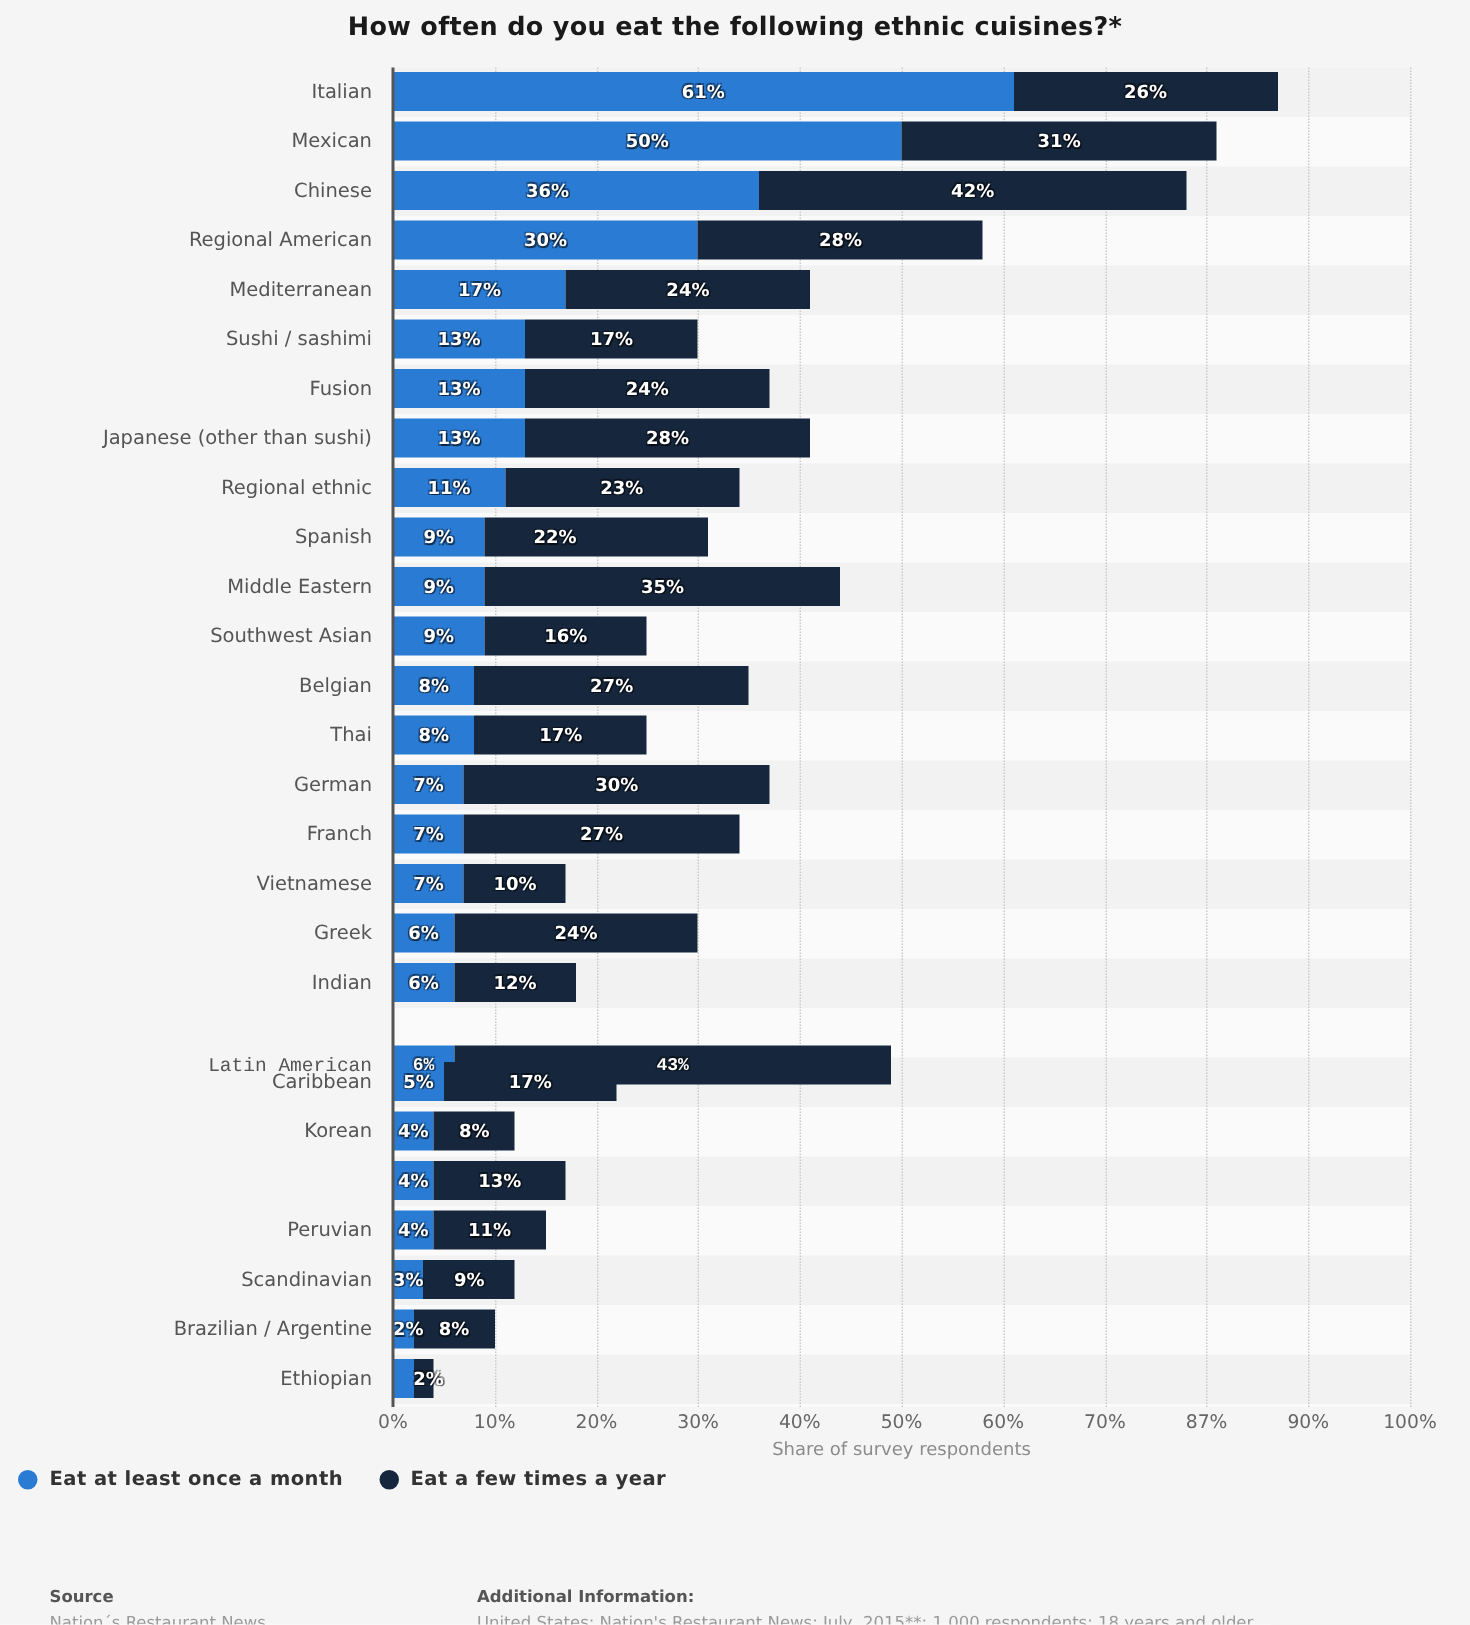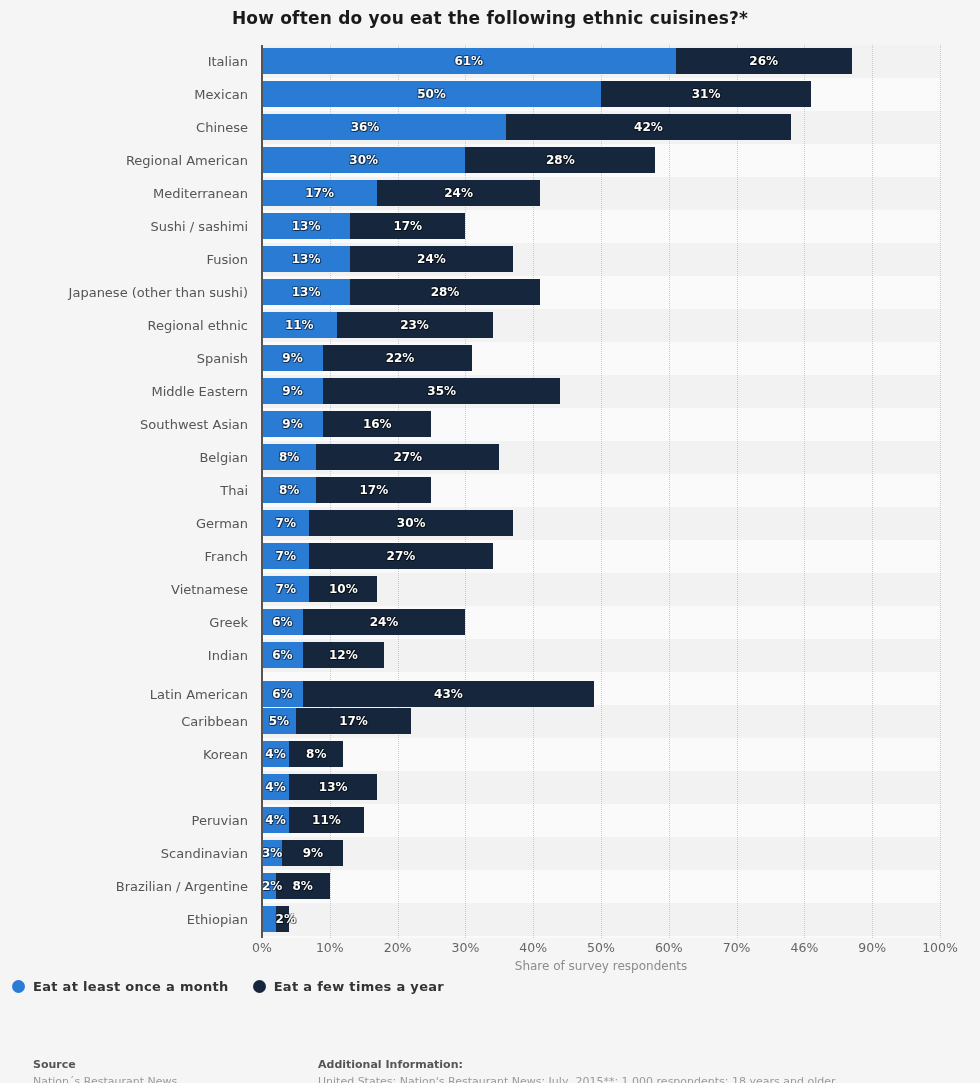--- a/index.html
+++ b/index.html
@@ -302,21 +302,21 @@
         <div class="bar bar-a" style="left: 262px; width: 74.58px;"></div>
         <div class="bar bar-b" style="left: 336.58px; width: 155.94px;"></div>
         <div class="bar-val" style="left: 262px; width: 74.58px;">11%</div>
         <div class="bar-val" style="left: 336.58px; width: 155.94px;">23%</div>
       </div>
       <div class="row" style="top: 297px;">
         <div class="cat-label">Spanish</div>
         <div class="bar bar-a" style="left: 262px; width: 61.02px;"></div>
         <div class="bar bar-b" style="left: 323.02px; width: 149.16px;"></div>
         <div class="bar-val" style="left: 262px; width: 61.02px;">9%</div>
-        <div class="bar-val" style="left: 341px; width: 118px;">22%</div>
+        <div class="bar-val" style="left: 311px; width: 118px;">22%</div>
       </div>
       <div class="row" style="top: 330px;">
         <div class="cat-label">Middle Eastern</div>
         <div class="bar bar-a" style="left: 262px; width: 61.02px;"></div>
         <div class="bar bar-b" style="left: 323.02px; width: 237.3px;"></div>
         <div class="bar-val" style="left: 262px; width: 61.02px;">9%</div>
         <div class="bar-val" style="left: 323.02px; width: 237.3px;">35%</div>
       </div>
       <div class="row" style="top: 363px;">
         <div class="cat-label">Southwest Asian</div>
@@ -367,21 +367,21 @@
         <div class="bar-val" style="left: 262px; width: 40.68px;">6%</div>
         <div class="bar-val" style="left: 302.68px; width: 162.72px;">24%</div>
       </div>
       <div class="row" style="top: 594px;">
         <div class="cat-label">Indian</div>
         <div class="bar bar-a" style="left: 262px; width: 40.68px;"></div>
         <div class="bar bar-b" style="left: 302.68px; width: 81.36px;"></div>
         <div class="bar-val" style="left: 262px; width: 40.68px;">6%</div>
         <div class="bar-val" style="left: 302.68px; width: 81.36px;">12%</div>
       </div>
-      <div class="row" style="top: 633px;">
+      <div class="row" style="top: 649px; font-family: Liberation Mono, monospace;">
         <div class="cat-label">Latin American</div>
         <div class="bar bar-a" style="left: 262px; width: 40.68px;"></div>
         <div class="bar bar-b" style="left: 302.68px; width: 291.54px;"></div>
         <div class="bar-val" style="left: 262px; width: 40.68px;">6%</div>
         <div class="bar-val" style="left: 302.68px; width: 291.54px;">43%</div>
       </div>
       <div class="row" style="top: 660px;">
         <div class="cat-label">Caribbean</div>
         <div class="bar bar-a" style="left: 262px; width: 33.9px;"></div>
         <div class="bar bar-b" style="left: 295.9px; width: 115.26px;"></div>
@@ -433,21 +433,21 @@
 
 <div id="xaxis">
     <div class="xtick" style="left: 232px;">0%</div>
     <div class="xtick" style="left: 299.8px;">10%</div>
     <div class="xtick" style="left: 367.6px;">20%</div>
     <div class="xtick" style="left: 435.4px;">30%</div>
     <div class="xtick" style="left: 503.2px;">40%</div>
     <div class="xtick" style="left: 571px;">50%</div>
     <div class="xtick" style="left: 638.8px;">60%</div>
     <div class="xtick" style="left: 706.6px;">70%</div>
-    <div class="xtick" style="left: 774.4px;">46%</div>
+    <div class="xtick" style="left: 774.4px;">87%</div>
     <div class="xtick" style="left: 842.2px;">90%</div>
     <div class="xtick" style="left: 910px;">100%</div>
   </div>
 <div id="xaxis-title">Share of survey respondents</div>
 
 <div id="legend">
   <span class="legend-item">
     <span class="legend-dot a"></span>
     <span class="legend-text">Eat at least once a month</span>
   </span>

